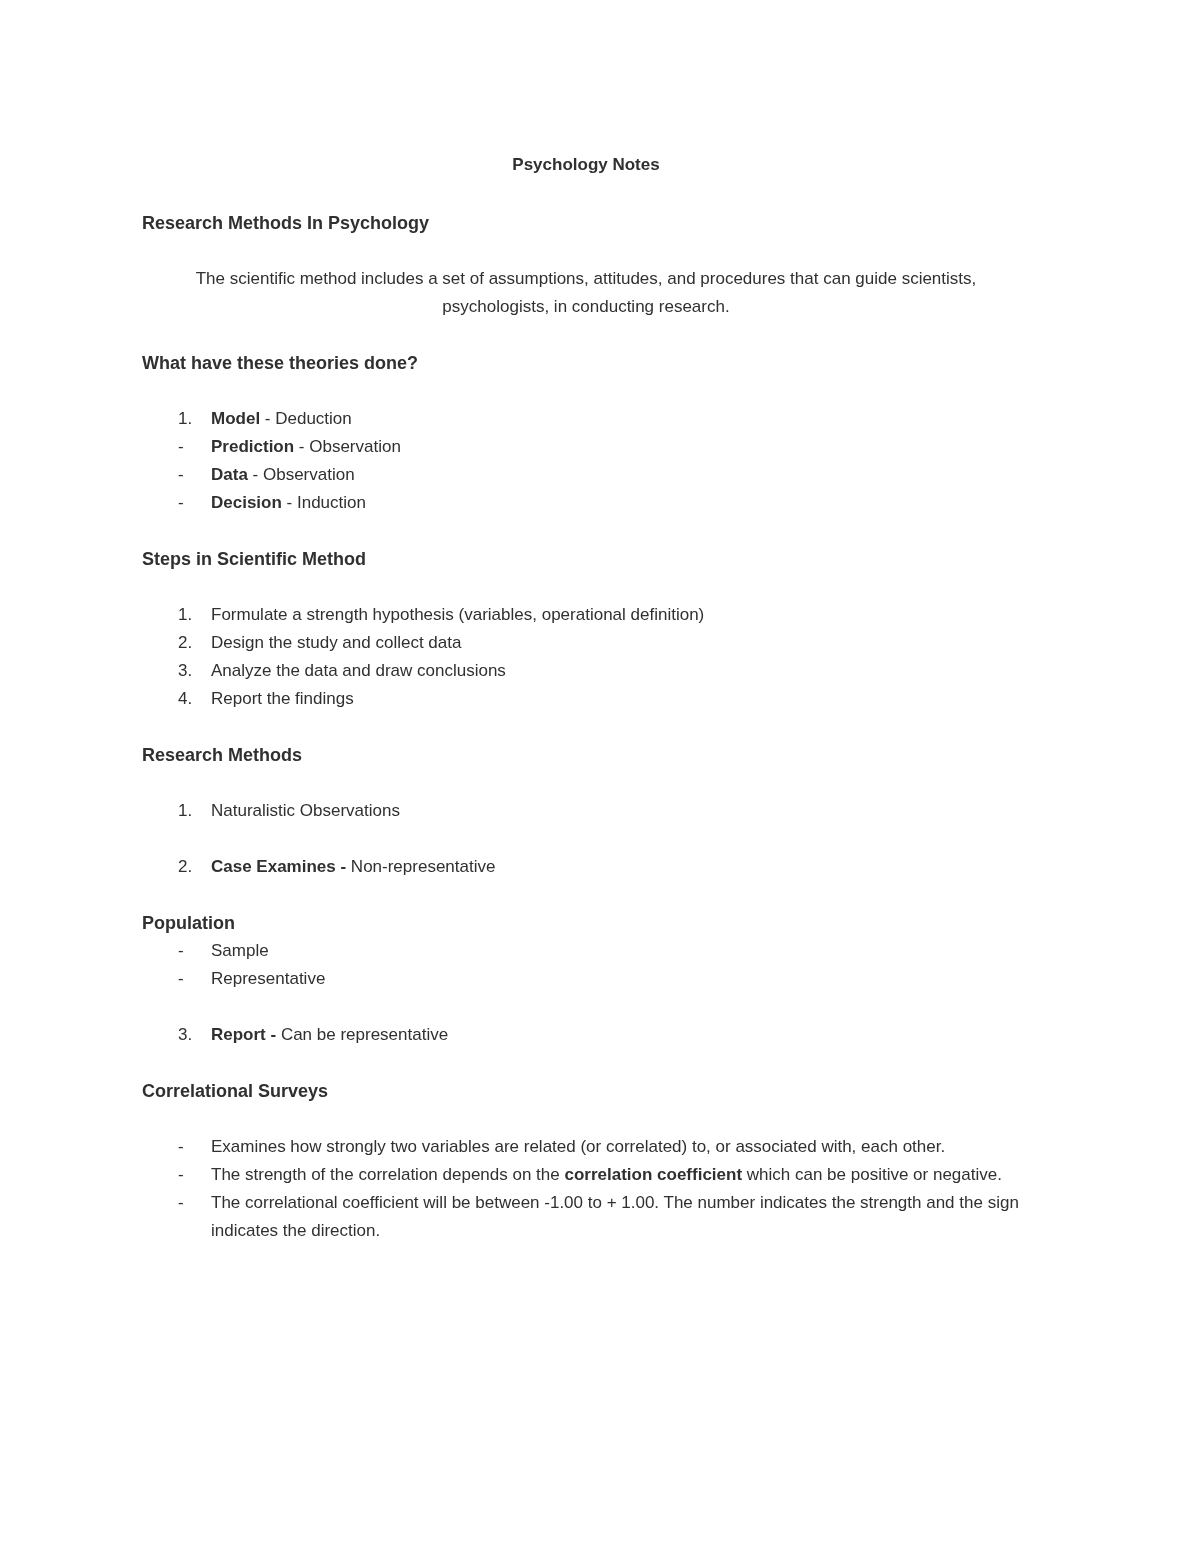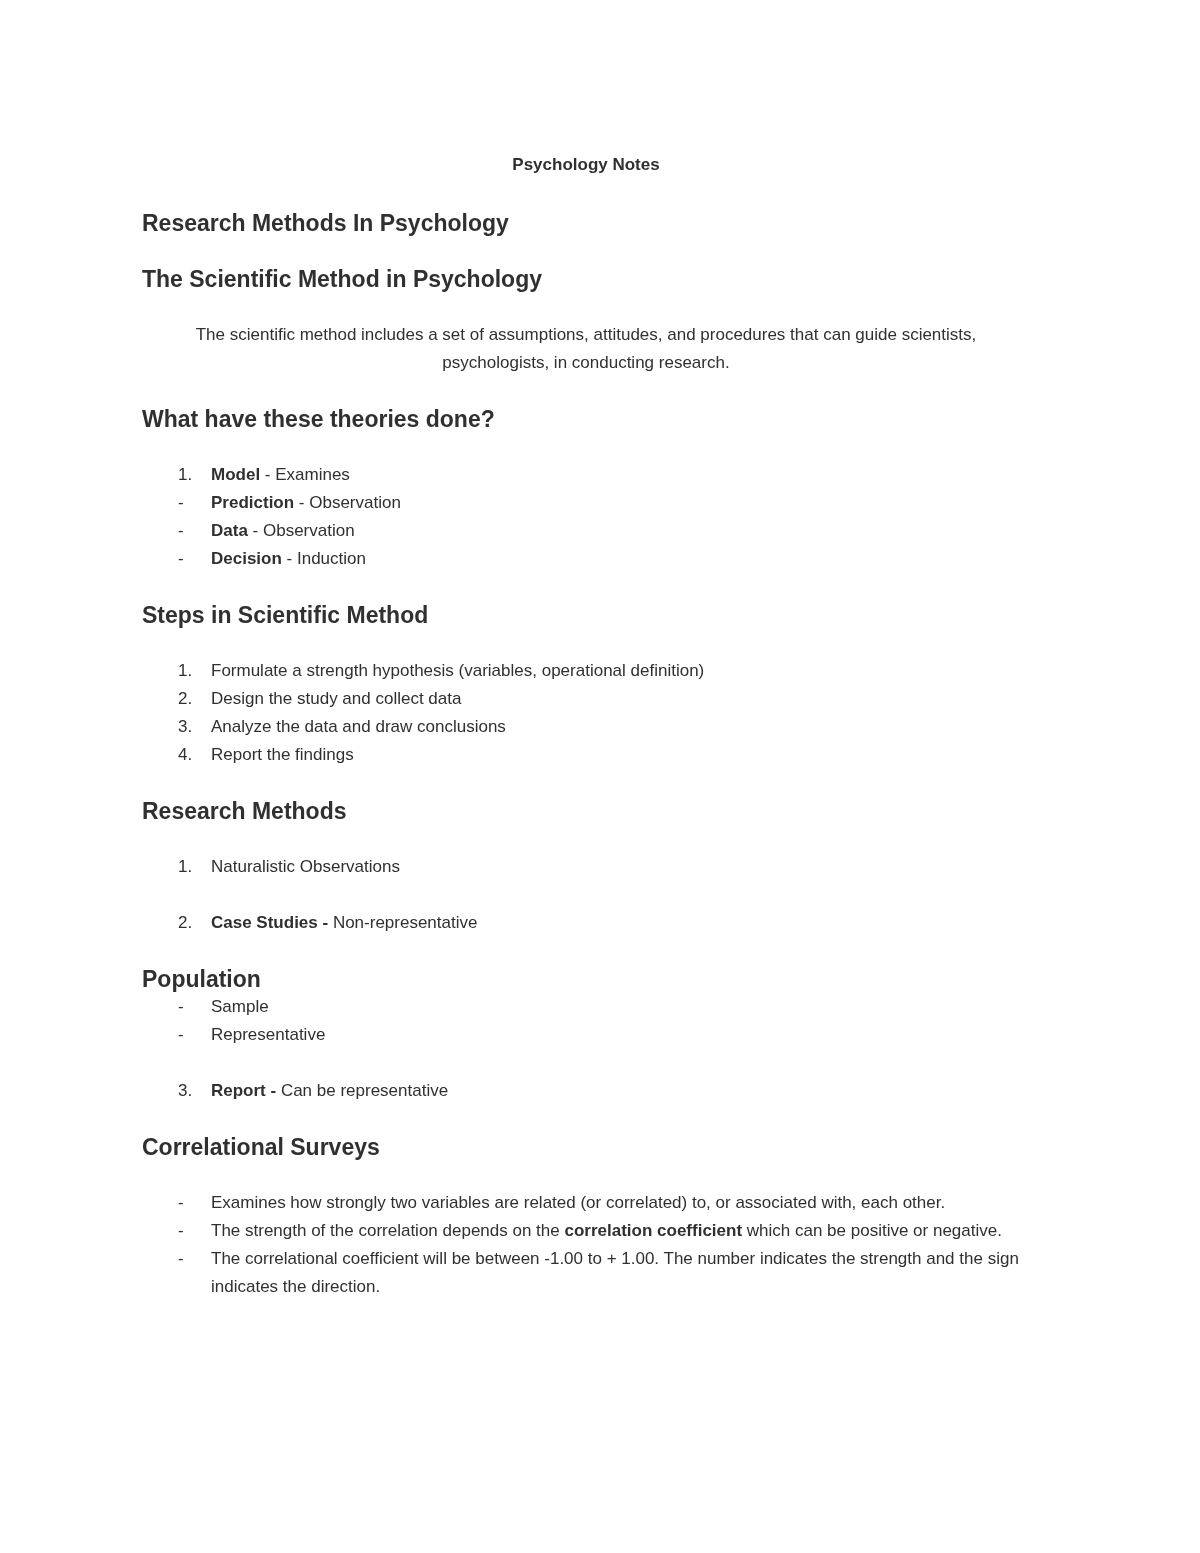--- a/index.html
+++ b/index.html
@@ -20,21 +20,21 @@
     line-height: 28px;
     color: #303030;
   }
   .title {
     font-size: 17px;
     font-weight: 700;
     text-align: center;
     margin: 0 0 30px 0;
   }
   .heading {
-    font-size: 23px;
+    font-size: 18px;
     font-weight: 700;
     margin: 0 0 28px 0;
   }
   .heading.mb0 {
     margin-bottom: 0;
   }
   .para {
     margin: 0 0 28px 0;
     text-align: center;
   }
@@ -59,30 +59,29 @@
 </style>
 </head>
 <body>
 
 <div class="page">
 
   <div class="title">Psychology Notes</div>
 
   <div class="heading">Research Methods In Psychology</div>
 
-  <div class="heading">The Scientific Method in Psychology</div>
 
   <div class="para">The scientific method includes a set of assumptions, attitudes, and procedures that can guide scientists, psychologists, in conducting research.</div>
 
   <div class="heading">What have these theories done?</div>
 
   <div class="list">
     <div class="li">
       <span class="marker">1.</span>
-      <span class="txt"><b>Model</b><span> - Examines</span></span>
+      <span class="txt"><b>Model</b><span> - Deduction</span></span>
     </div>
     <div class="li">
       <span class="marker">-</span>
       <span class="txt"><b>Prediction</b><span> - Observation</span></span>
     </div>
     <div class="li">
       <span class="marker">-</span>
       <span class="txt"><b>Data</b><span> - Observation</span></span>
     </div>
     <div class="li">
@@ -114,21 +113,21 @@
 
   <div class="heading">Research Methods</div>
 
   <div class="list">
     <div class="li sp">
       <span class="marker">1.</span>
       <span class="txt">Naturalistic Observations</span>
     </div>
     <div class="li">
       <span class="marker">2.</span>
-      <span class="txt"><b>Case Studies - </b><span>Non-representative</span></span>
+      <span class="txt"><b>Case Examines - </b><span>Non-representative</span></span>
     </div>
   </div>
 
   <div class="heading mb0">Population</div>
 
   <div class="list">
     <div class="li">
       <span class="marker">-</span>
       <span class="txt">Sample</span>
     </div>

